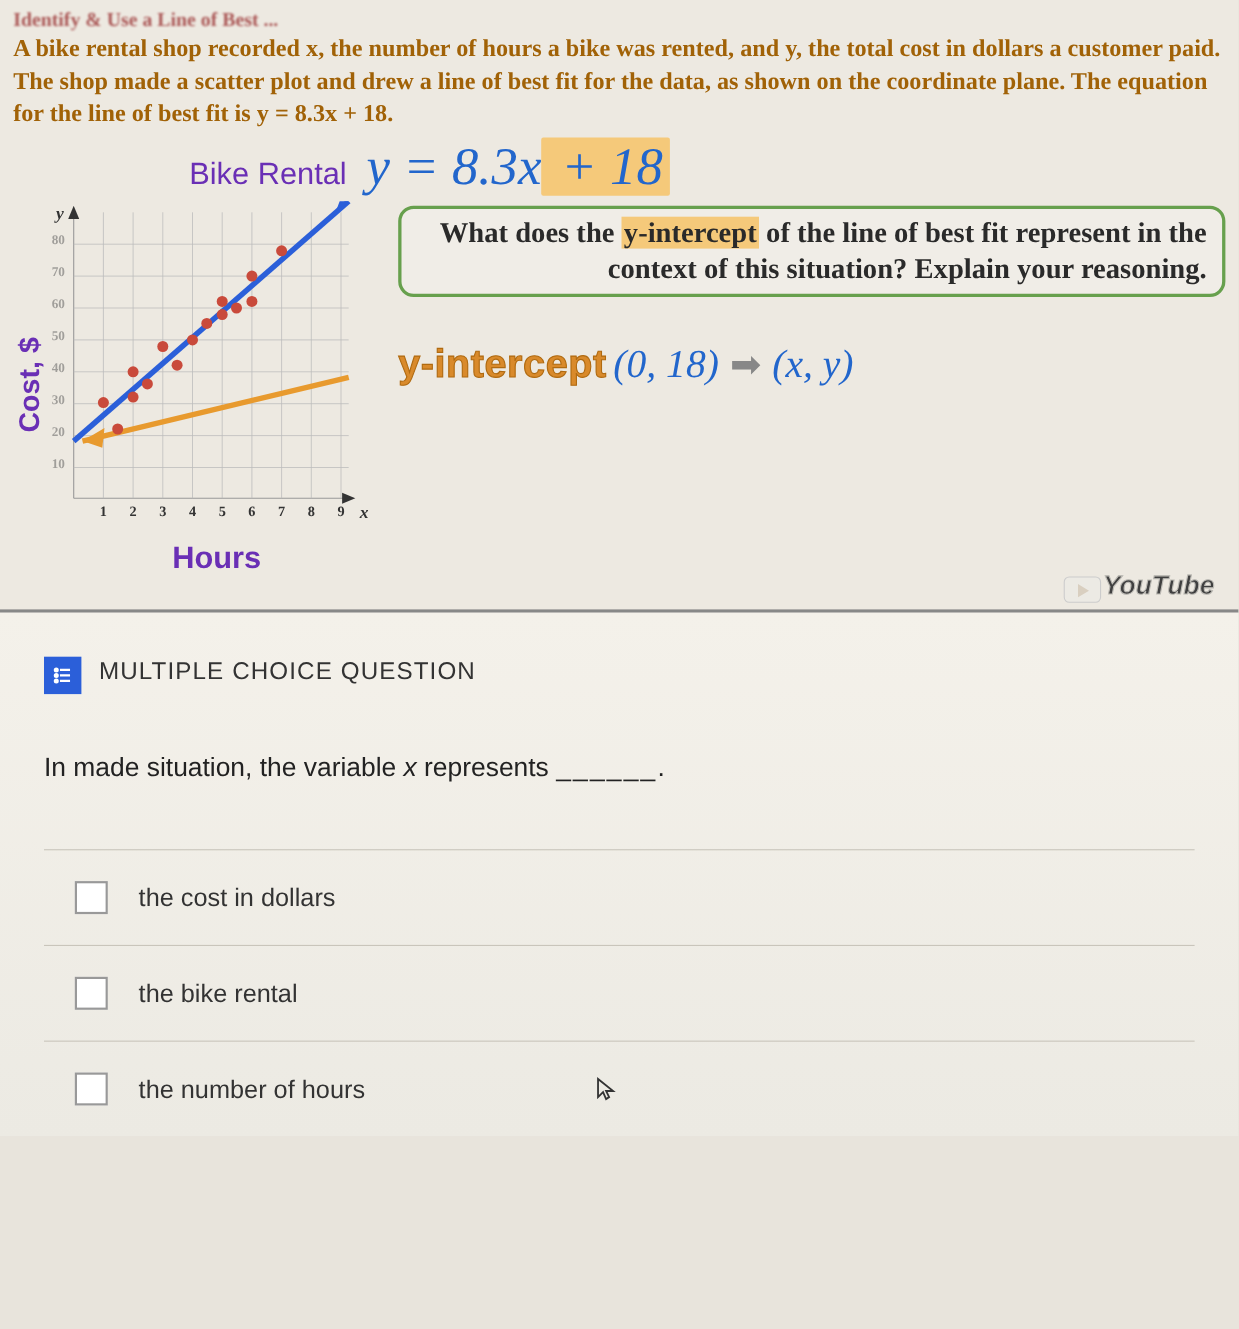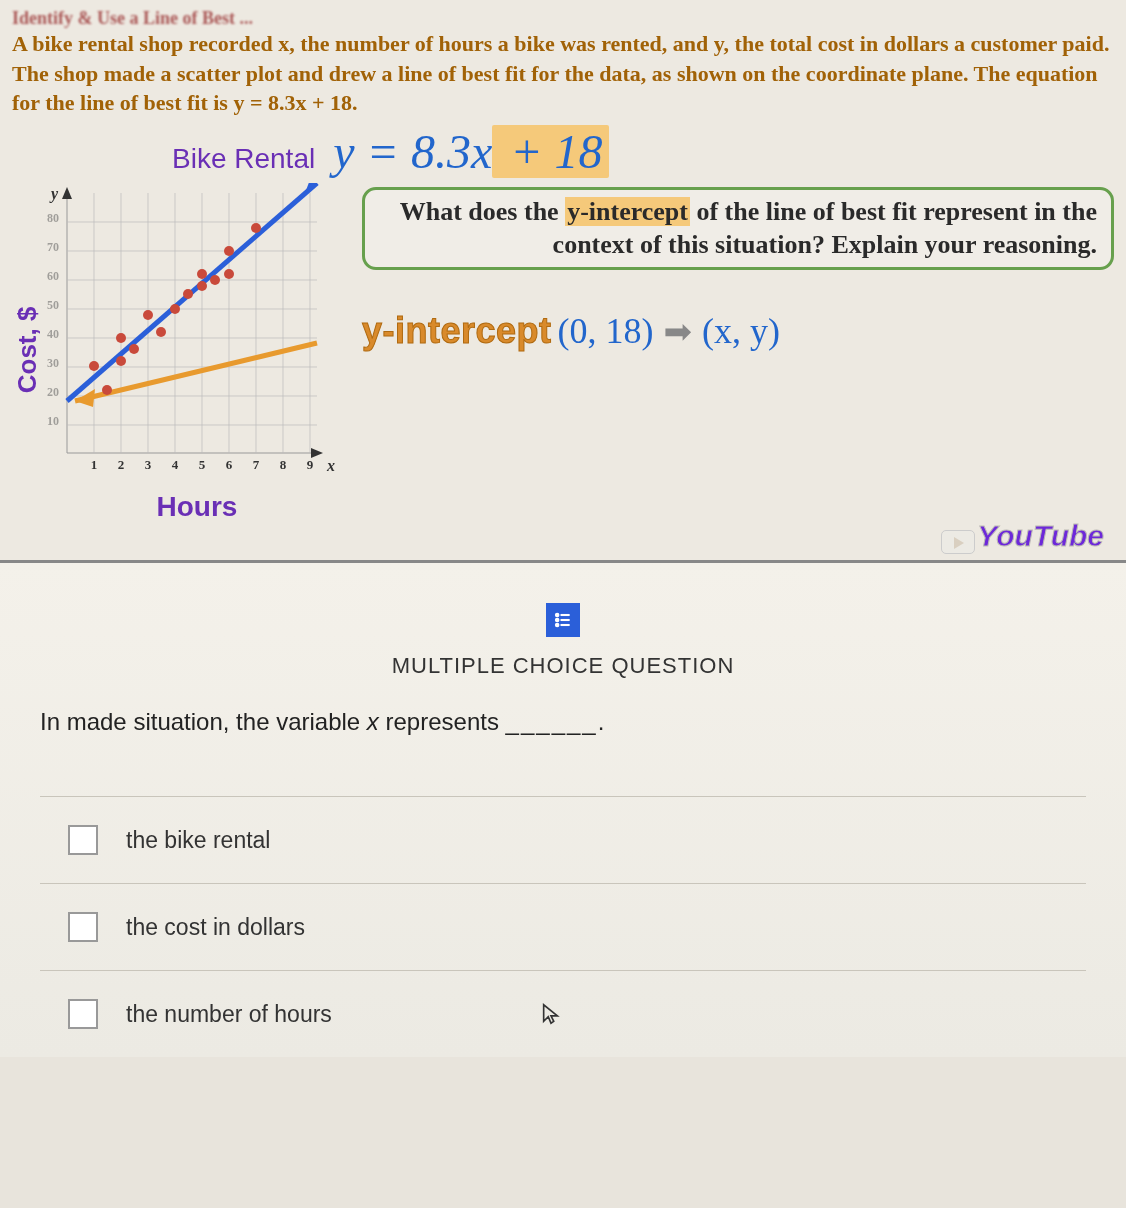--- a/index.html
+++ b/index.html
@@ -98,32 +98,32 @@
       font-family: 'Times New Roman', serif;
       font-size: 36px;
     }
     .yint-label {
       color: #d98a2b;
       font-weight: 800;
       font-family: 'Arial Black', Arial, sans-serif;
       -webkit-text-stroke: 1px #b06a10;
       letter-spacing: 0.5px;
     }
-    .yint-coords { color: #2266cc; }
+    .yint-coords { color: #2266cc; font-style: italic; }
     .arrow-sign { color: #888; font-size: 34px; margin: 0 4px; }
     .yt-badge {
       text-align: right;
       padding: 6px 10px;
       margin-top: -10px;
     }
     .yt-badge span {
       font-family: Arial, sans-serif;
       font-weight: 800;
-      font-size: 30px;
-      color: #6d28d9;
+      font-size: 24px;
+      color: #404040;
       -webkit-text-stroke: 1px #bdbbb5;
       font-style: italic;
     }
     .yt-badge .play {
       display: inline-block;
       width: 34px; height: 24px;
       background: #eceae4;
       border: 1px solid #ccc;
       border-radius: 5px;
       position: relative;
@@ -135,24 +135,23 @@
       border-left: 10px solid #d9cfc0; border-top:6px solid transparent; border-bottom:6px solid transparent;
     }
 
     .bottom-section {
       background: linear-gradient(#f4f1ea, #eceae3);
       padding: 40px 40px 0 40px;
       font-family: Arial, Helvetica, sans-serif;
     }
     .mc-header {
       display: flex;
-      align-items: center;
+      align-items: flex-start;
       gap: 16px;
-      margin-bottom: 29px;
-      flex-direction: column;
+      margin-bottom: 53px;
     }
     .mc-icon {
       width: 34px; height: 34px;
       background: #2b5fd9;
       display: flex; align-items: center; justify-content: center;
       color: #fff;
     }
     .mc-icon svg { width: 20px; height: 20px; }
     .mc-title { font-size: 22px; letter-spacing: 1px; color: #333; }
     .mc-question {
@@ -314,25 +313,25 @@
     </div>
     <div class="mc-title">MULTIPLE CHOICE QUESTION</div>
   </div>
 
   <div class="mc-question">
     <span>In made situation, the variable </span><span class="var">x</span><span> represents </span><span class="blank">______</span><span>.</span>
   </div>
 
   <div class="option-row">
     <div class="checkbox"></div>
-    <div class="option-label">the bike rental</div>
+    <div class="option-label">the cost in dollars</div>
   </div>
   <div class="option-row">
     <div class="checkbox"></div>
-    <div class="option-label">the cost in dollars</div>
+    <div class="option-label">the bike rental</div>
   </div>
   <div class="option-row">
     <div class="checkbox"></div>
     <div class="option-label">the number of hours</div>
     <svg class="cursor-icon" viewBox="0 0 24 24">
       <path d="M4 2 L4 20 L9 15 L12 22 L15 20 L12 14 L19 14 Z" fill="none" stroke="#333" stroke-width="1.8"></path>
     </svg>
   </div>
 </div>
 

